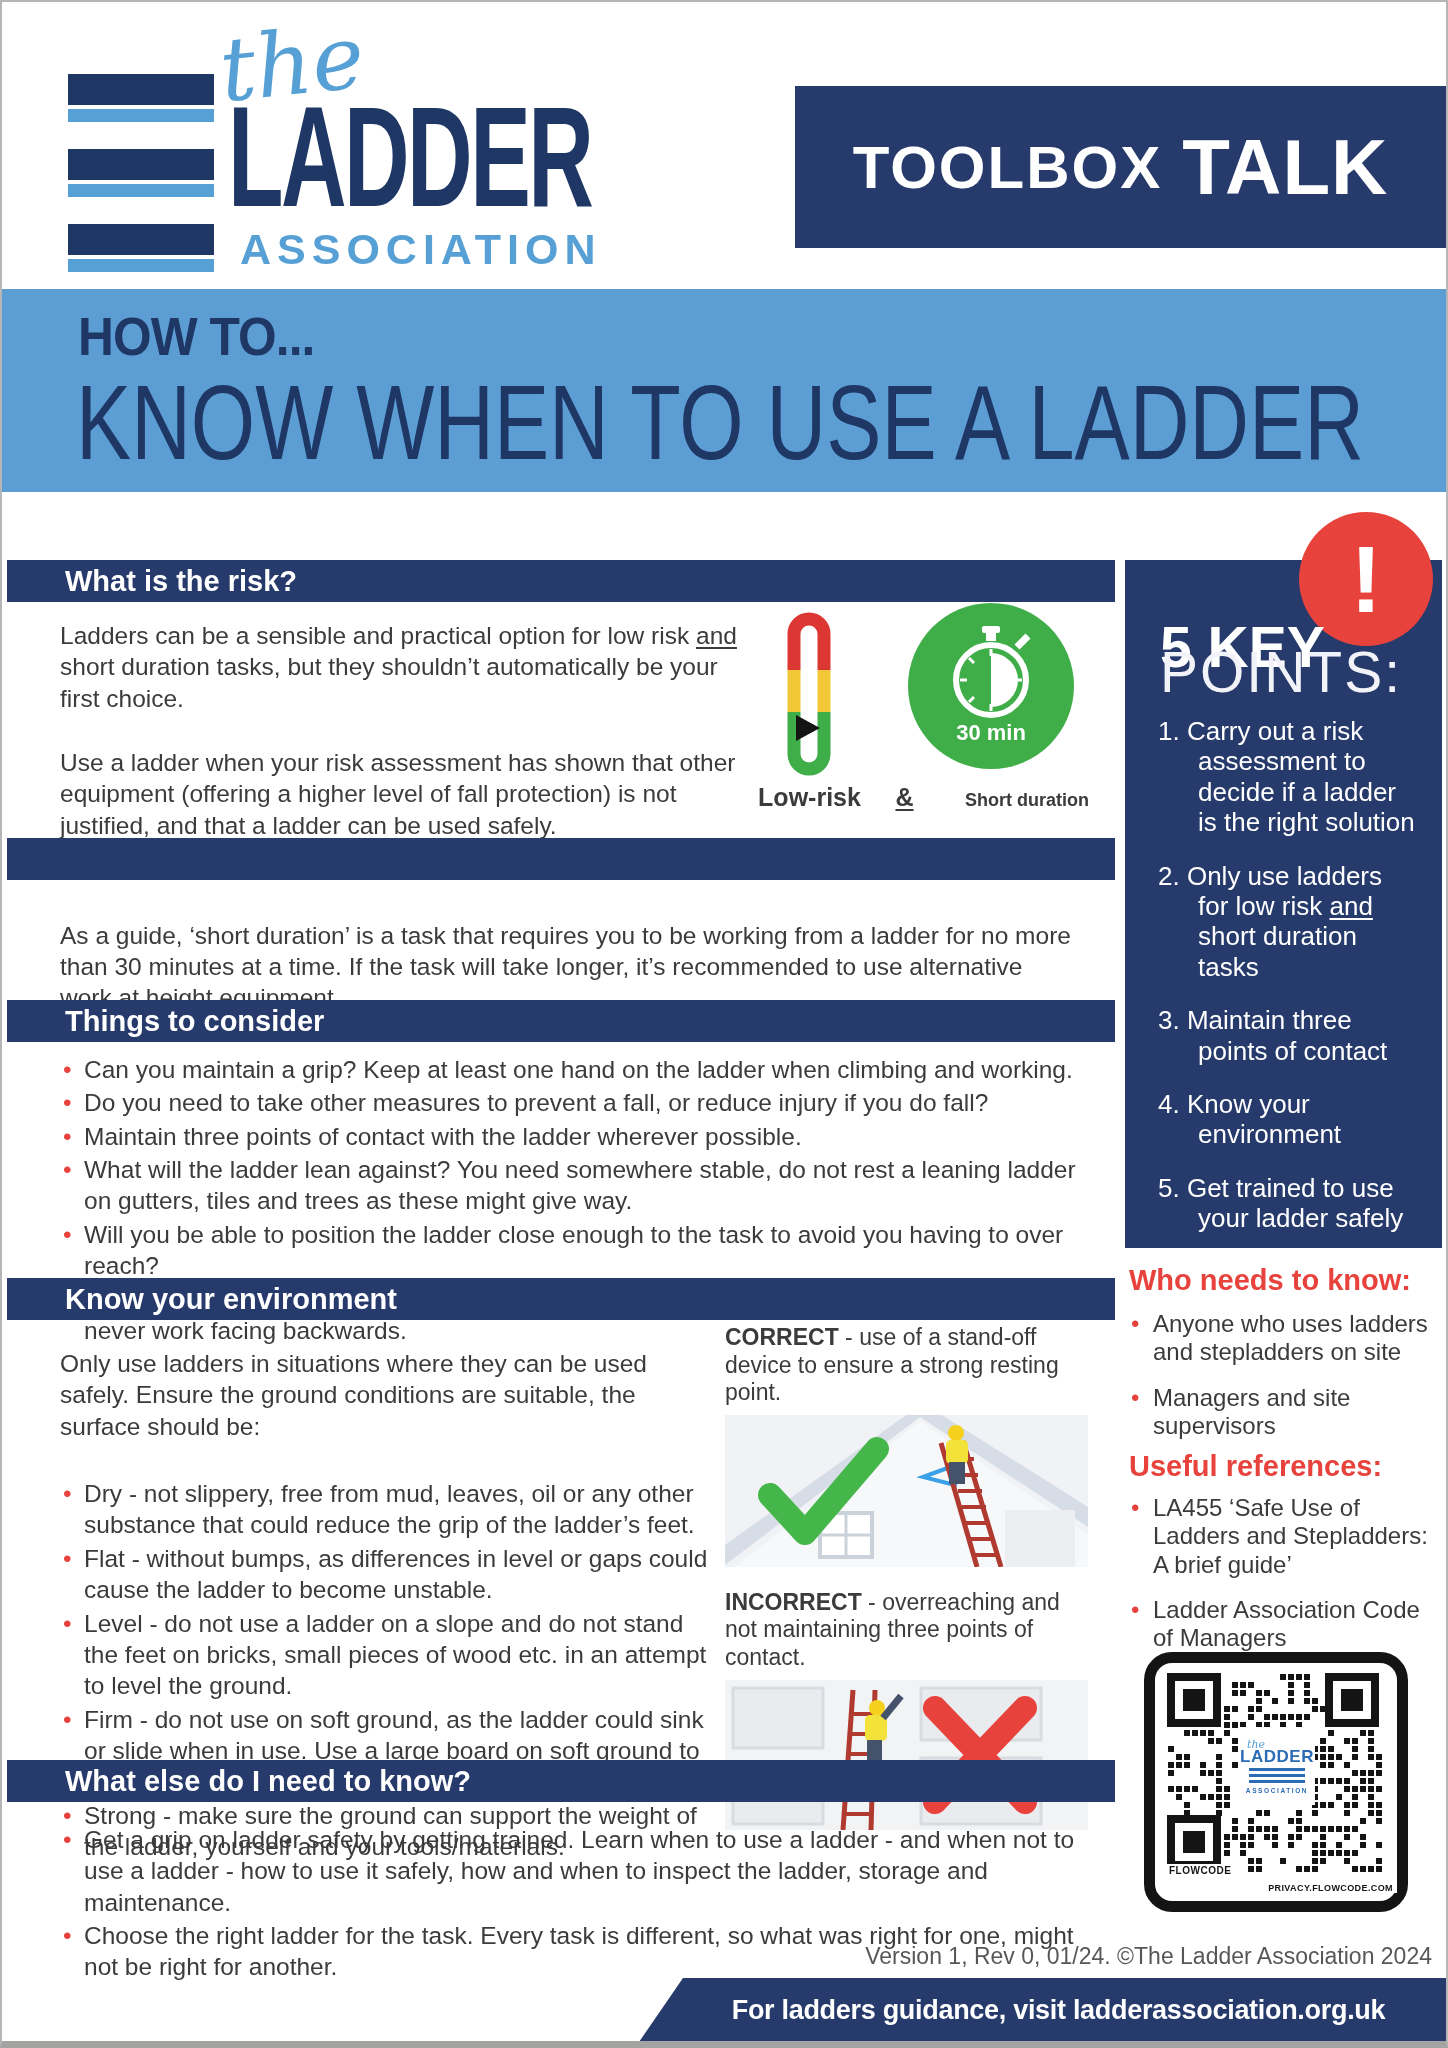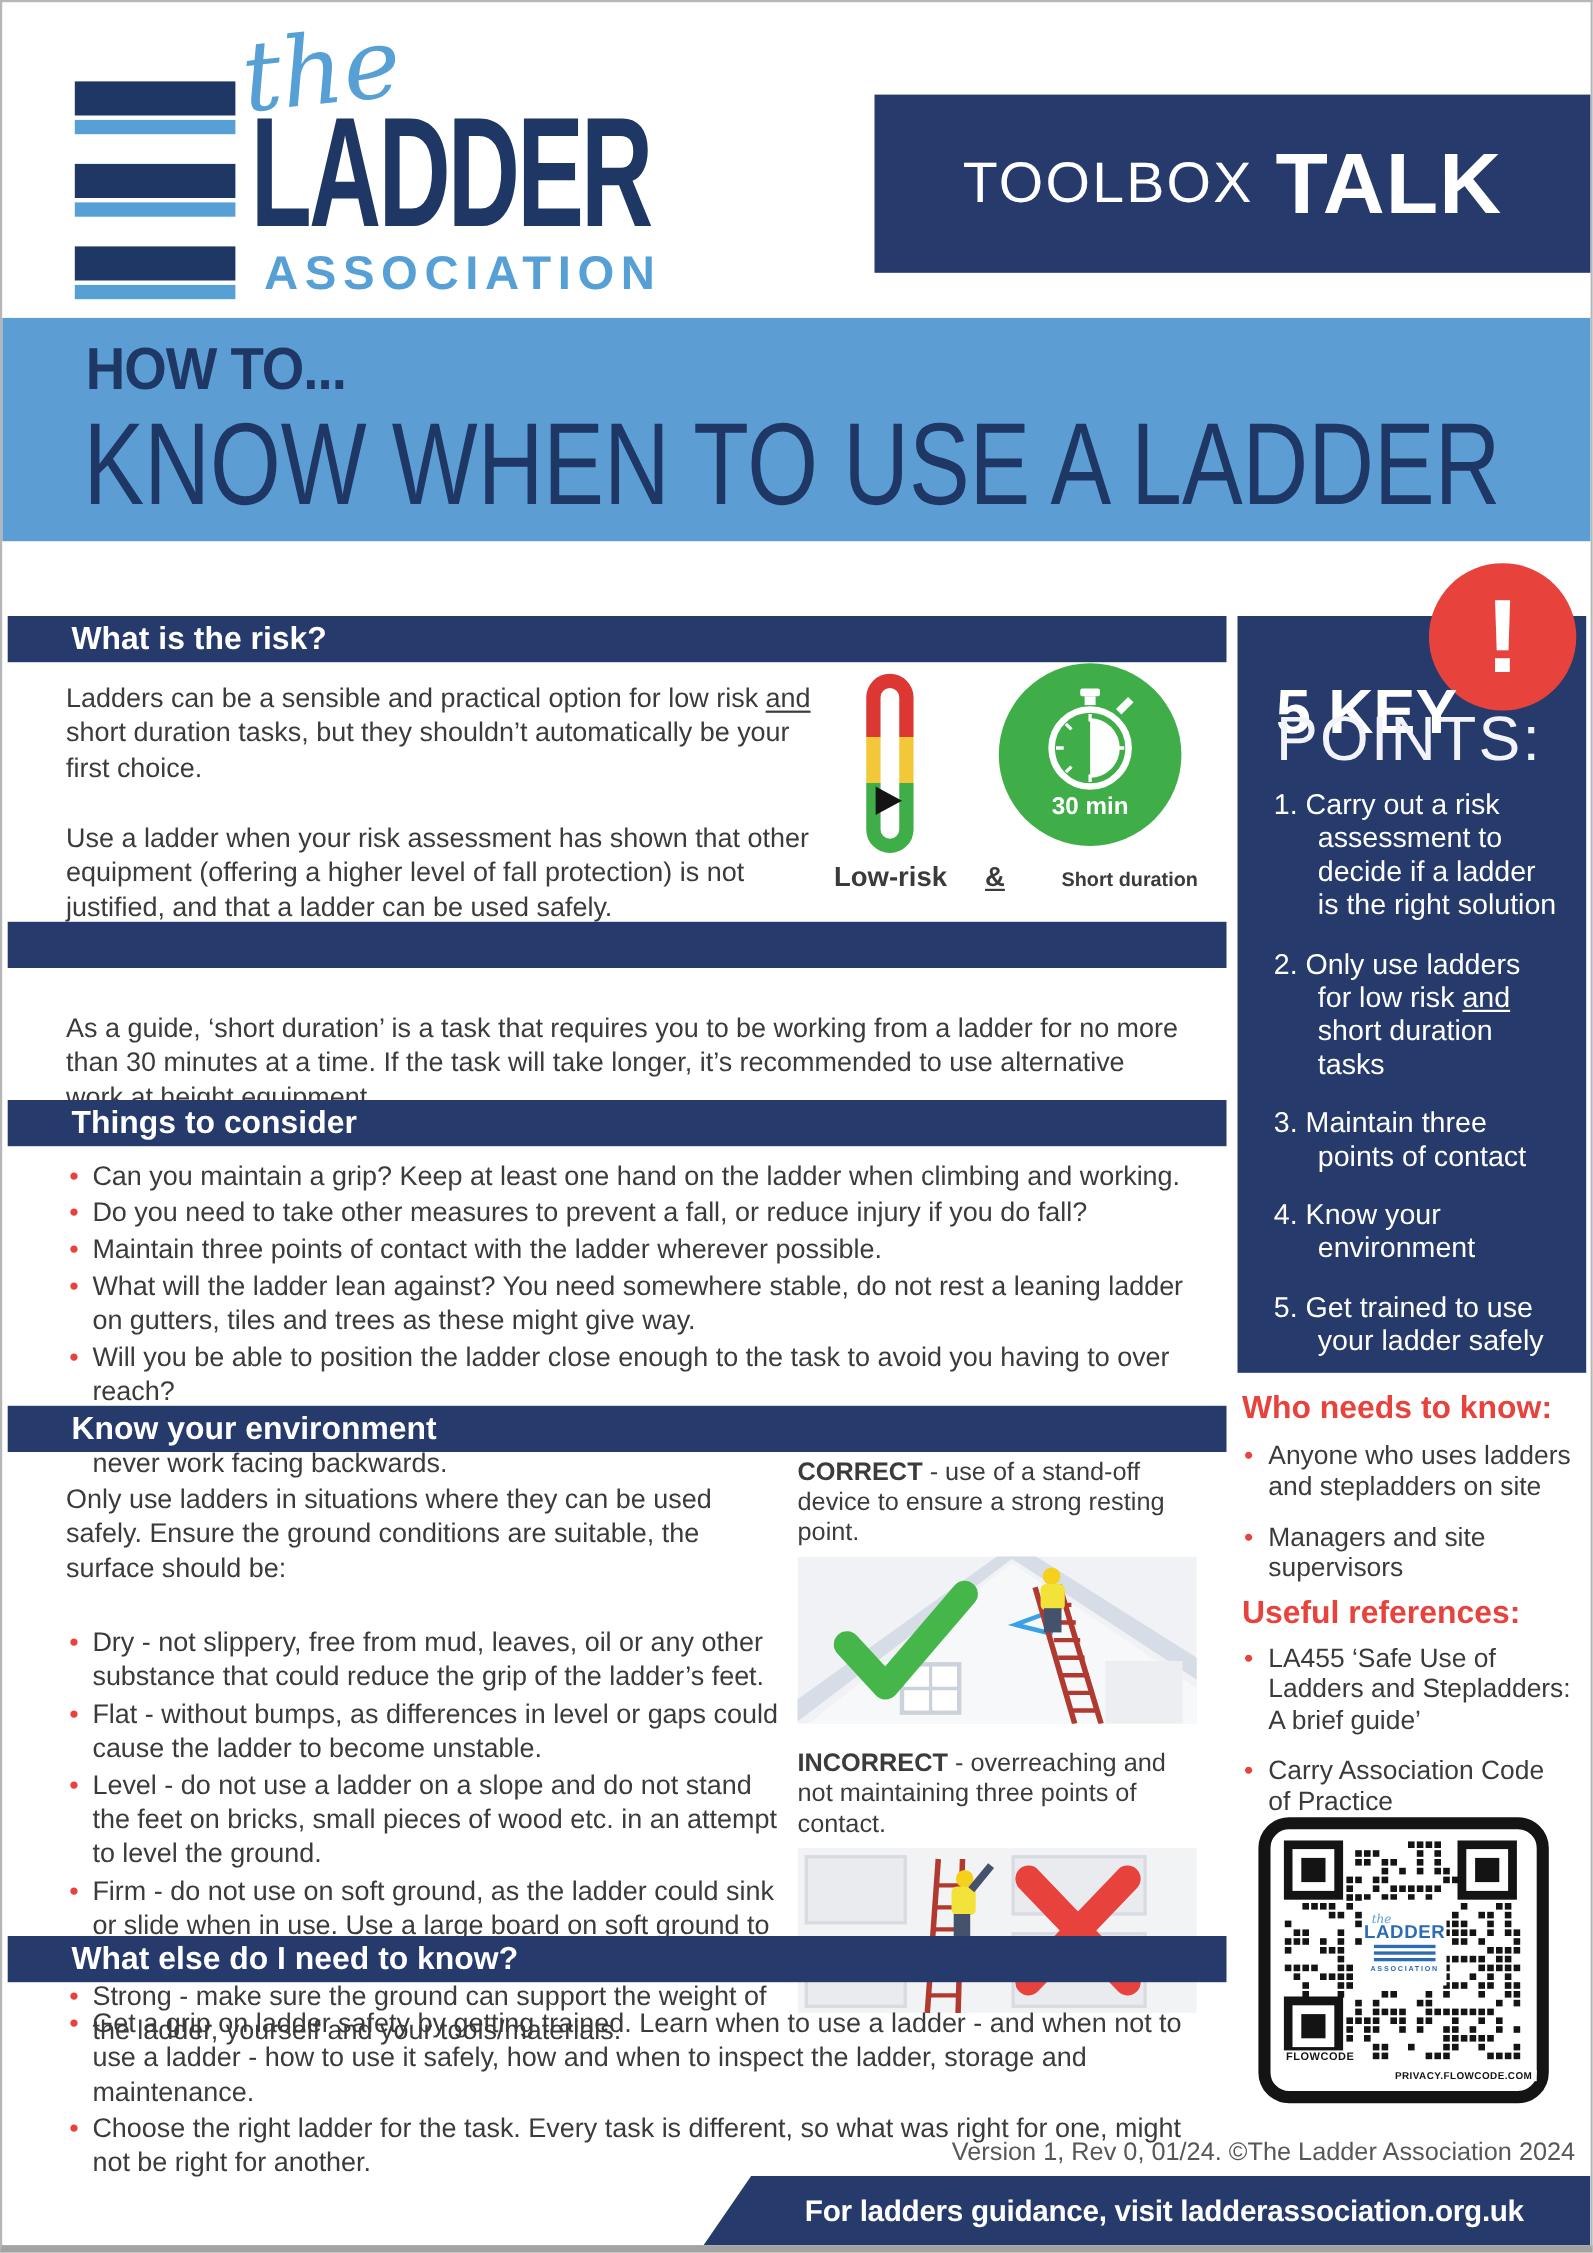--- a/index.html
+++ b/index.html
@@ -11,21 +11,21 @@
   .logo-bars .nb{height:31px;background:#1f3765;margin-bottom:4px;}
   .logo-bars .lb{height:13px;background:#57a0d5;margin-bottom:27px;}
   .logo-the{position:absolute;left:218px;top:18px;font-family:"DejaVu Serif",serif;font-style:italic;
             font-size:88px;color:#57a0d5;transform:rotate(-6deg);line-height:1;}
   .logo-ladder{position:absolute;left:226px;top:84px;font-size:142px;font-weight:bold;color:#1f3765;
             line-height:1;letter-spacing:-4px;transform:scaleX(.64);transform-origin:left top;white-space:nowrap;}
   .logo-assoc{position:absolute;left:238px;top:226px;font-size:43px;font-weight:bold;color:#57a0d5;
             letter-spacing:6px;line-height:1;white-space:nowrap;}
   .tb-banner{position:absolute;left:793px;right:0;top:84px;height:162px;background:#263a6b;
             display:flex;align-items:center;justify-content:center;gap:20px;color:#fff;}
-  .tb-banner .t1{font-size:52px;font-weight:normal;letter-spacing:2px;}
+  .tb-banner .t1{font-size:60px;font-weight:bold;letter-spacing:2px;}
   .tb-banner .t2{font-size:78px;font-weight:bold;letter-spacing:1px;}
   
   .title-band{position:absolute;left:0;right:0;top:287px;height:203px;background:#5c9dd4;}
   .kicker{position:absolute;left:76px;top:16px;font-size:54px;font-weight:bold;color:#1e3765;
           letter-spacing:-1px;transform:scaleX(.92);transform-origin:left top;white-space:nowrap;}
   .big-title{position:absolute;left:74px;top:80px;font-size:106px;font-weight:normal;color:#1e3765;
           line-height:1;letter-spacing:0;transform:scaleX(.78);transform-origin:left top;white-space:nowrap;}
   
   .band{position:absolute;left:5px;width:1108px;height:42px;background:#263a6b;color:#fff;
         font-size:29px;font-weight:bold;line-height:42px;padding-left:58px;box-sizing:border-box;}
@@ -279,21 +279,21 @@
 
   <div class="side-h" style="left:1127px;top:1262px;">Who needs to know:</div>
   <ul class="side-dots" style="left:1127px;top:1308px;">
     <li>Anyone who uses ladders and stepladders on site</li>
     <li>Managers and site supervisors</li>
   </ul>
 
   <div class="side-h" style="left:1127px;top:1448px;">Useful references:</div>
   <ul class="side-dots" style="left:1127px;top:1492px;">
     <li>LA455 ‘Safe Use of Ladders and Stepladders: A brief guide’</li>
-    <li>Carry Association Code of Practice</li>
+    <li>Ladder Association Code of Managers</li>
   </ul>
 
   <div class="qr">
     <div class="qr-inner">
       <svg id="qr-modules" width="218" height="202" viewBox="0 0 218 202" style="position:absolute;left:12px;top:10px;">
           <rect x="113" y="1" width="6" height="6" fill="#141414"></rect>
           <rect x="121" y="1" width="6" height="6" fill="#141414"></rect>
           <rect x="129" y="1" width="6" height="6" fill="#141414"></rect>
           <rect x="137" y="1" width="6" height="6" fill="#141414"></rect>
           <rect x="65" y="9" width="6" height="6" fill="#141414"></rect>

